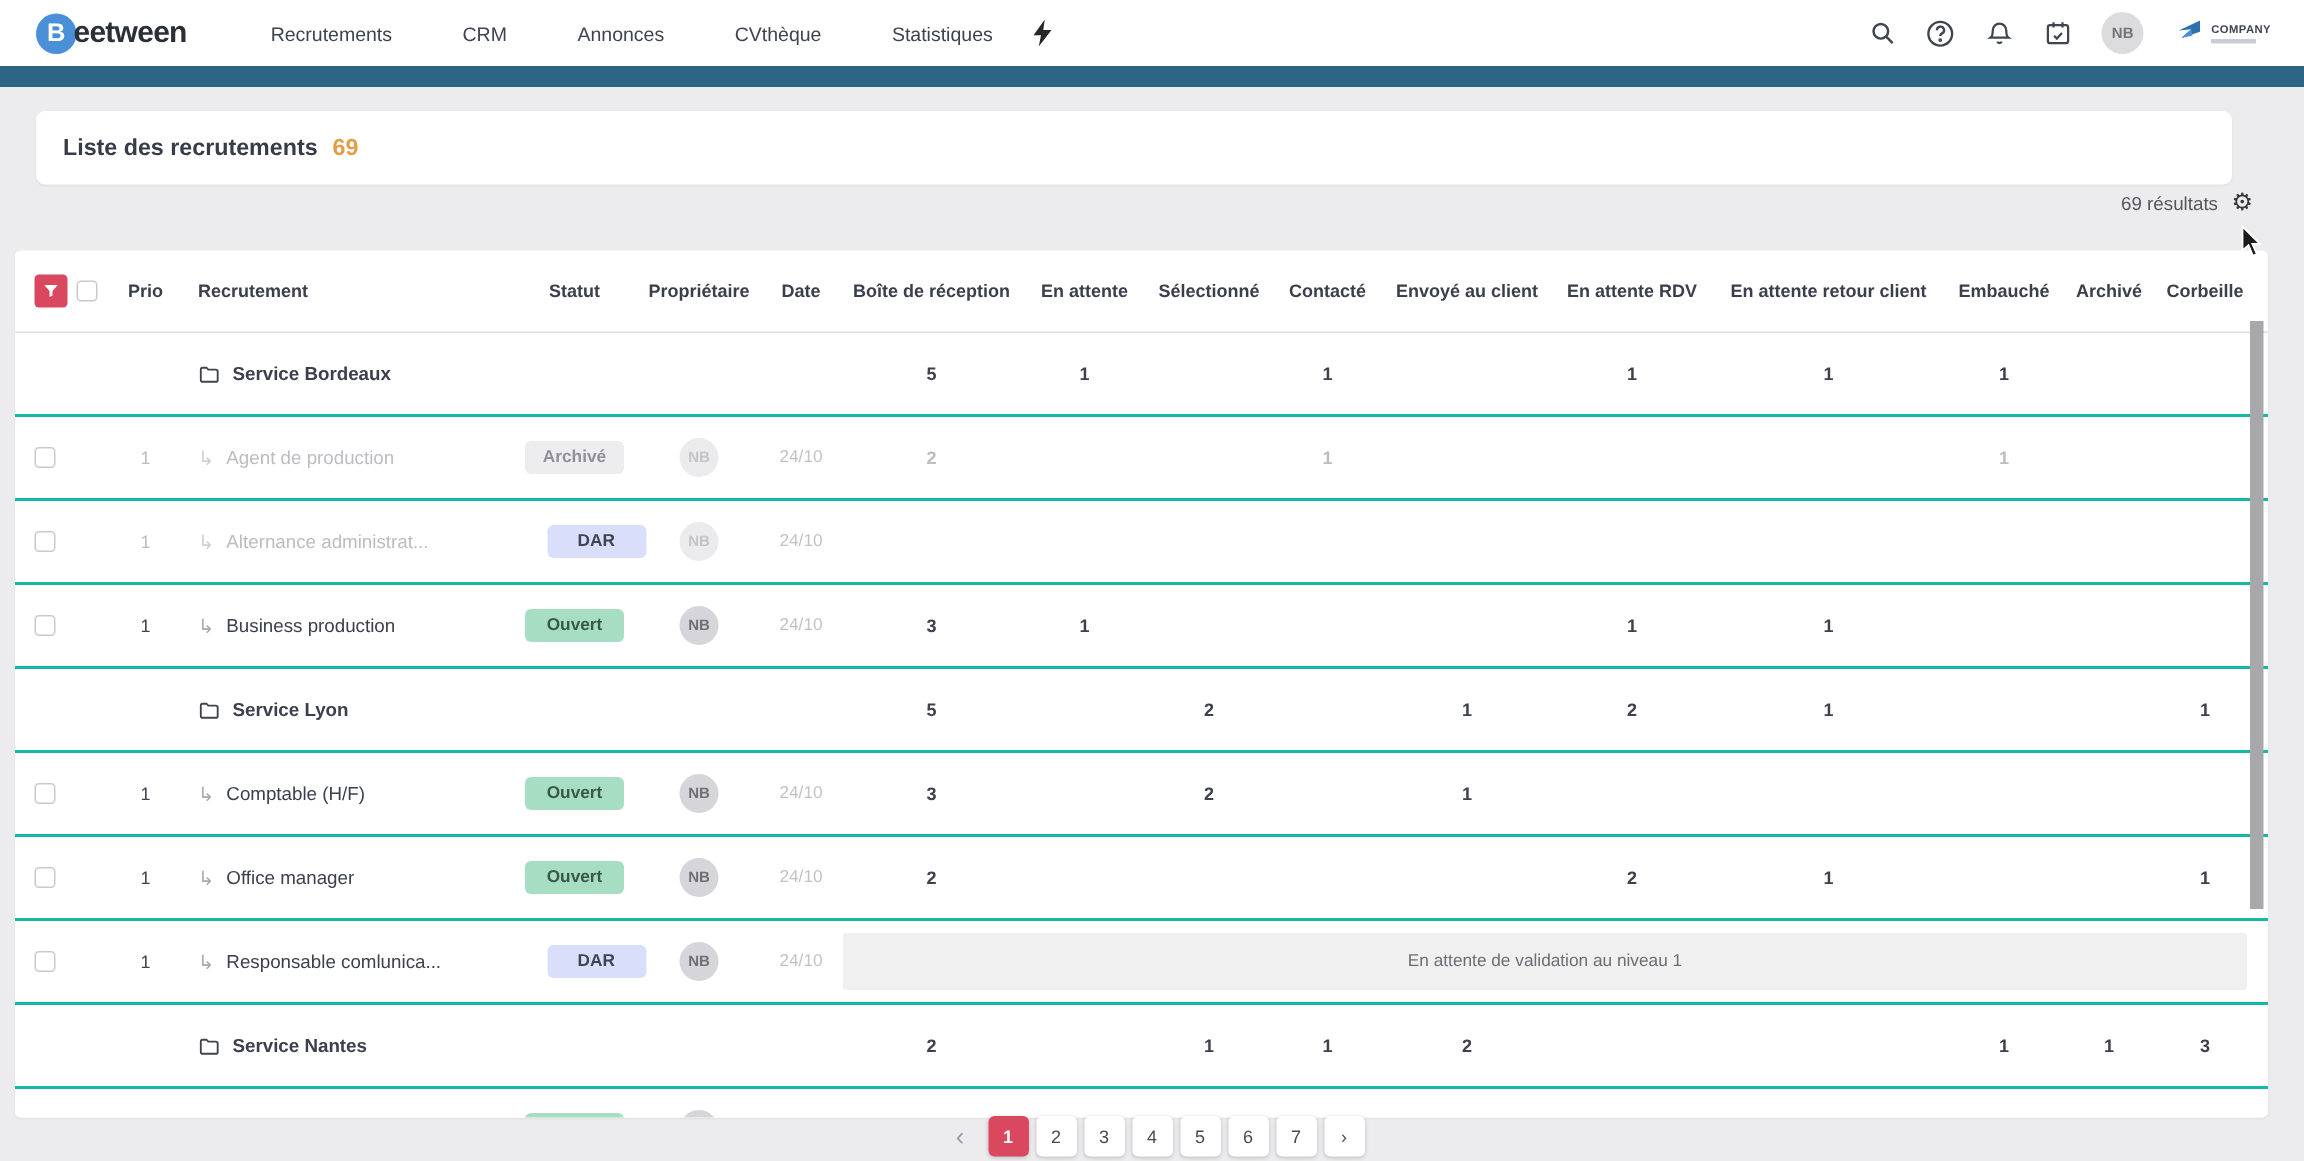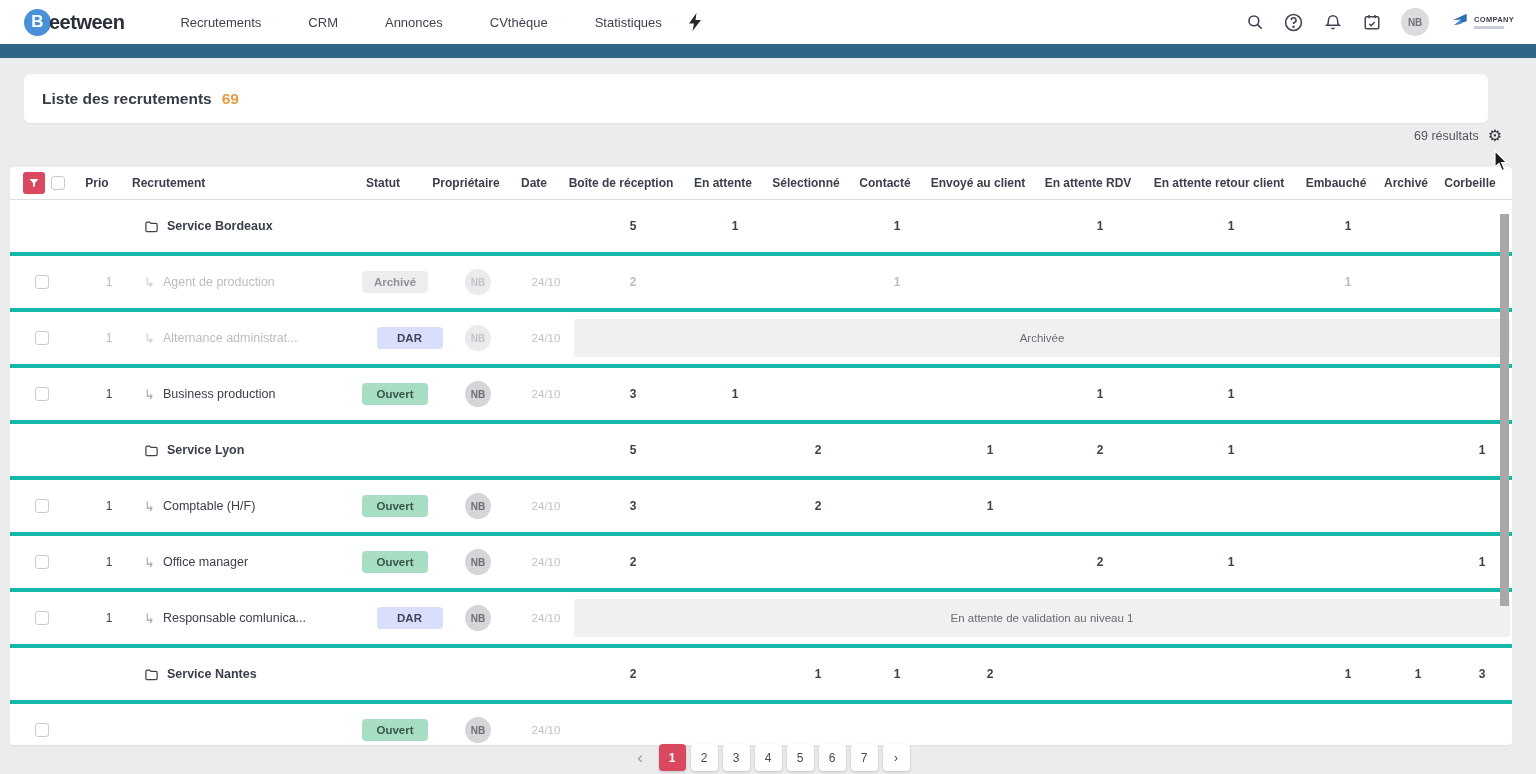--- a/index.html
+++ b/index.html
@@ -30,28 +30,28 @@
   .page-count { font-size:15.5px; font-weight:bold; color:#e29d45; }
   .new-btn { background:#d9485e; color:#fff; font-size:13px; font-weight:bold; border:none; border-radius:16px; padding:8px 18px; cursor:pointer; }
 
   .results-line { position:absolute; top:128px; right:34px; display:flex; align-items:center; gap:9px; }
   .results-txt { font-size:12.5px; color:#55565c; }
   .gear { font-size:16px; color:#37373c; cursor:pointer; line-height:1; }
 
   
   .table-card { position:absolute; top:167px; left:10px; width:1502px; height:578px; background:#fff; border-radius:4px; box-shadow:0 1px 2px rgba(0,0,0,.05); overflow:hidden; }
   .grid { display:grid; grid-template-columns:64px 46px 220px 86px 80px 56px 118px 86px 80px 78px 108px 112px 150px 84px 56px 72px; align-items:center; }
-  .thead { height:33px; border-bottom:1px solid #dedee2; font-size:12px; font-weight:bold; color:#3a3f4b; }
+  .thead { height:55px; border-bottom:1px solid #dedee2; font-size:12px; font-weight:bold; color:#3a3f4b; }
   .c { display:flex; align-items:center; justify-content:center; text-align:center; }
   .c.left { justify-content:flex-start; padding-left:12px; text-align:left; }
   .selcell { justify-content:flex-start; padding-left:13px; gap:6px; }
   .filter-btn { width:22px; height:22px; background:#d9485e; border-radius:3px; display:flex; align-items:center; justify-content:center; cursor:pointer; flex:0 0 auto; }
   .cb { width:14px; height:14px; border:1.5px solid #c9c9d0; border-radius:3px; background:#fff; cursor:pointer; flex:0 0 auto; }
 
-  .trow { height:56px; border-bottom:4px solid #14b8a6; font-size:12px; color:#3b404c; background:#fff;padding-left:12px; }
+  .trow { height:56px; border-bottom:2px solid #14b8a6; font-size:12px; color:#3b404c; background:#fff; }
   .prio { font-size:12px; color:#3f4450; }
   .name-wrap { gap:8px; font-size:12.5px; color:#3b404c; font-weight:normal; }
   .group .name-wrap { font-weight:bold; font-size:12.5px; }
   .arrow-glyph { color:#a9a9ae; font-size:13px; }
   .badge { min-width:66px; text-align:center; padding:5px 10px; border-radius:4px; font-size:11.5px; display:inline-block; }
   .b-green { background:#a6ddc3; color:#39594a; font-weight:bold; }
   .b-blue { background:#d9dffb; color:#3d4554; font-weight:bold;margin-left:29px; }
   .b-gray { background:#ededef; color:#90909a; font-weight:bold; }
   .avatar { width:26px; height:26px; border-radius:50%; background:#d6d5d9; color:#6f6f76; font-size:10px; font-weight:bold; display:flex; align-items:center; justify-content:center; }
   .date { font-size:11.5px; color:#c2c2c9; }
@@ -238,21 +238,20 @@
       <span class="arrow-glyph">↳</span>
       <span>Alternance administrat...</span>
     </div>
     <div class="c">
         <span class="badge b-blue">DAR</span>
       </div>
     <div class="c">
         <span class="avatar">NB</span>
       </div>
     <div class="c date">24/10</div>
-    <div class="banner">Archivée</div>
   </div>
 
   <div class="grid trow">
     <div class="c selcell">
         <span class="cb"></span>
       </div>
     <div class="c prio">1</div>
     <div class="c left name-wrap">
       <span class="arrow-glyph">↳</span>
       <span>Business production</span>

